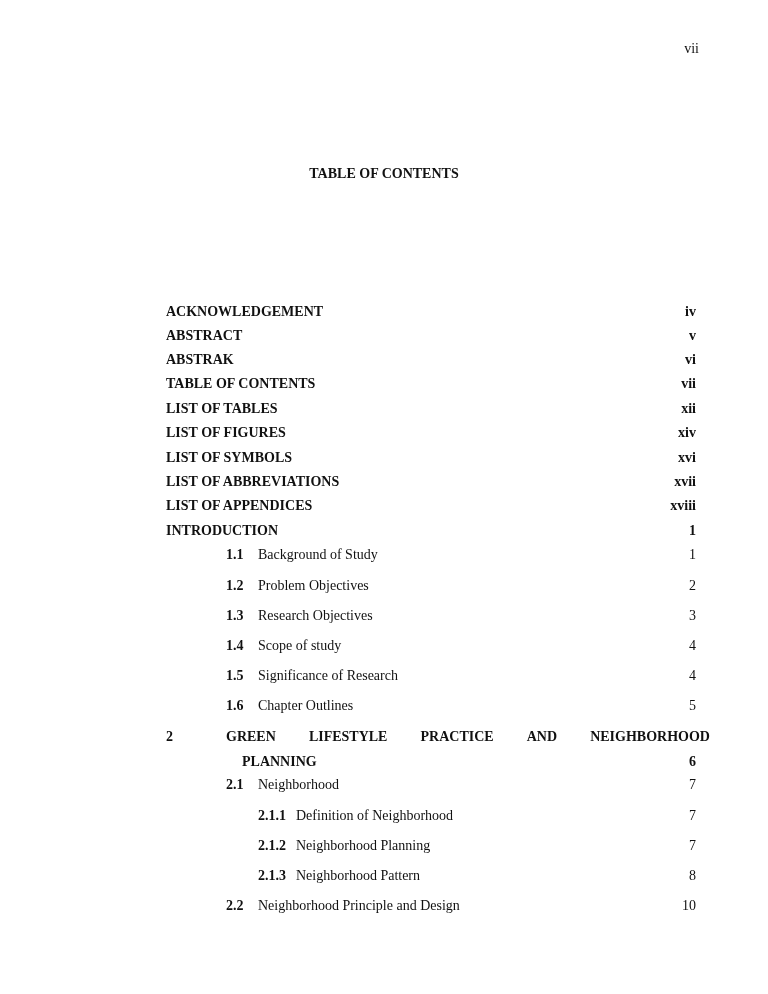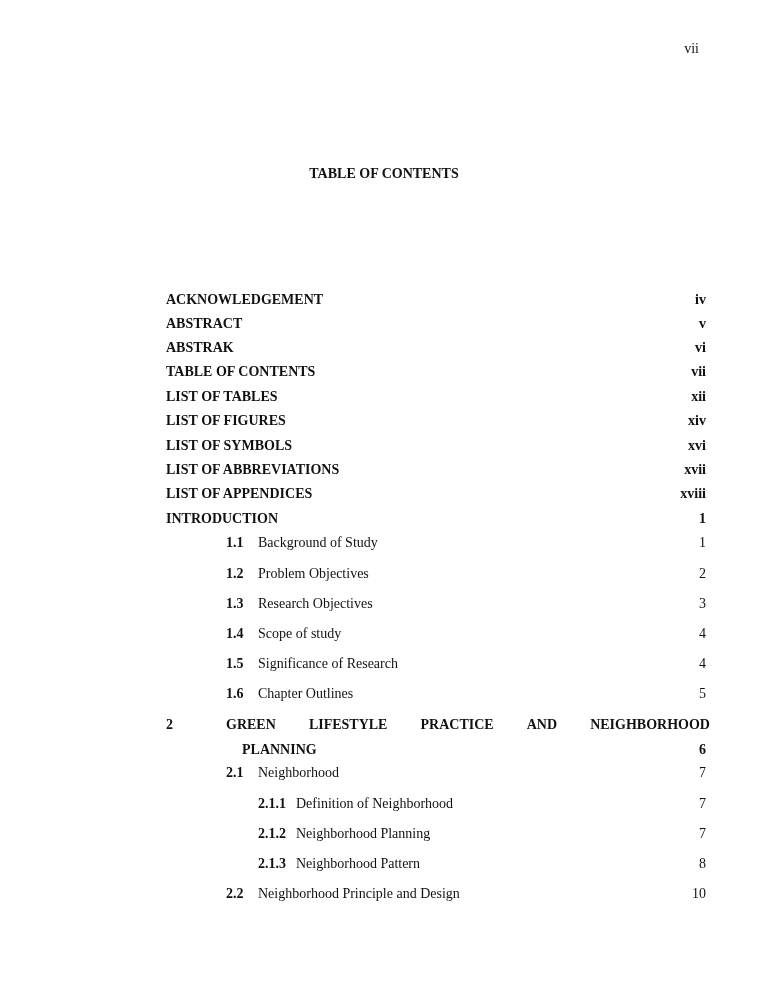--- a/index.html
+++ b/index.html
@@ -1,23 +1,23 @@
 <!DOCTYPE html>
 <html><head>
   <meta charset="utf-8">
   <style>
     html, body { margin: 0; padding: 0; background: #ffffff; }
     body { width: 768px; height: 994px; position: relative; overflow: hidden;
       font-family: "Liberation Serif", "DejaVu Serif", serif; color: #111111; font-size: 14px; }
     .pagenum { position: absolute; right: 69px; top: 41px; font-size: 14px; }
     .doc-title { position: absolute; left: 0; width: 100%; top: 166px; text-align: center;
       font-weight: bold; font-size: 14px; }
-    .row { position: absolute; left: 166px; width: 544px; height: 20px; line-height: 20px; }
+    .row { position: absolute; left: 166px; width: 544px; height: 20px; line-height: 20px; margin-top: 12px; }
     .row .label { position: absolute; white-space: nowrap; }
-    .row .page { position: absolute; right: 4px; text-align: center; }
+    .row .page { position: absolute; right: 14px; text-align: center; }
     .bold { font-weight: bold; }
     .num { position: absolute; font-weight: bold; }
     .chap-title-line1 { position: absolute; left: 60px; right: 0; display: flex; justify-content: space-between; font-weight: bold; }
   </style>
 </head>
 <body>
 
 <div class="pagenum">vii</div>
 <div class="doc-title">TABLE OF CONTENTS</div>
 

